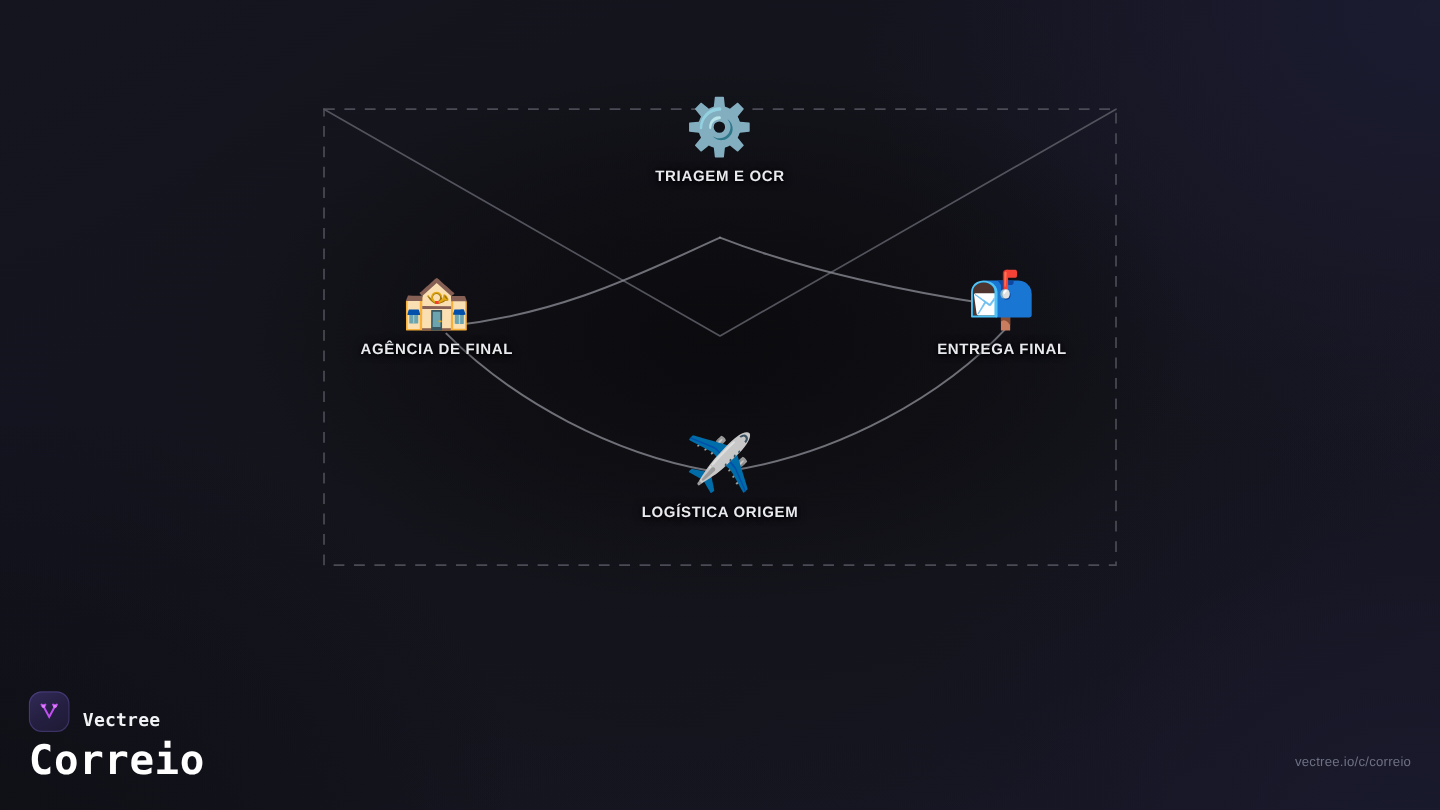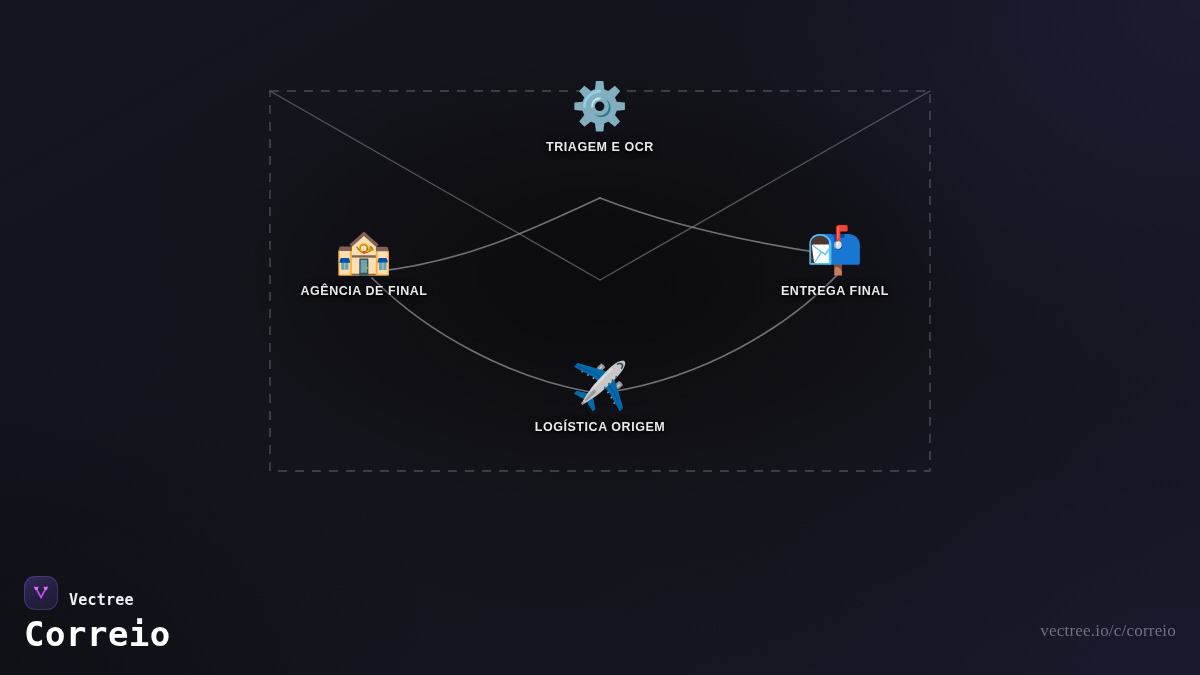--- a/index.html
+++ b/index.html
@@ -118,22 +118,22 @@
     font-size: 34px;
     font-weight: bold;
     color: #ffffff;
     letter-spacing: 0.5px;
     line-height: 1.05;
   }
   #site-url {
     position: absolute;
     right: 24px;
     bottom: 34px;
-    font-family: Liberation Serif, serif;
-    font-size: 17px;
+    font-family: Liberation Sans, sans-serif;
+    font-size: 11px;
     color: #6e7182;
     letter-spacing: 0.2px;
   }
 </style>
 </head>
 <body>
 
 <div id="stage">
 
   <div class="tint tint-tr"></div>

